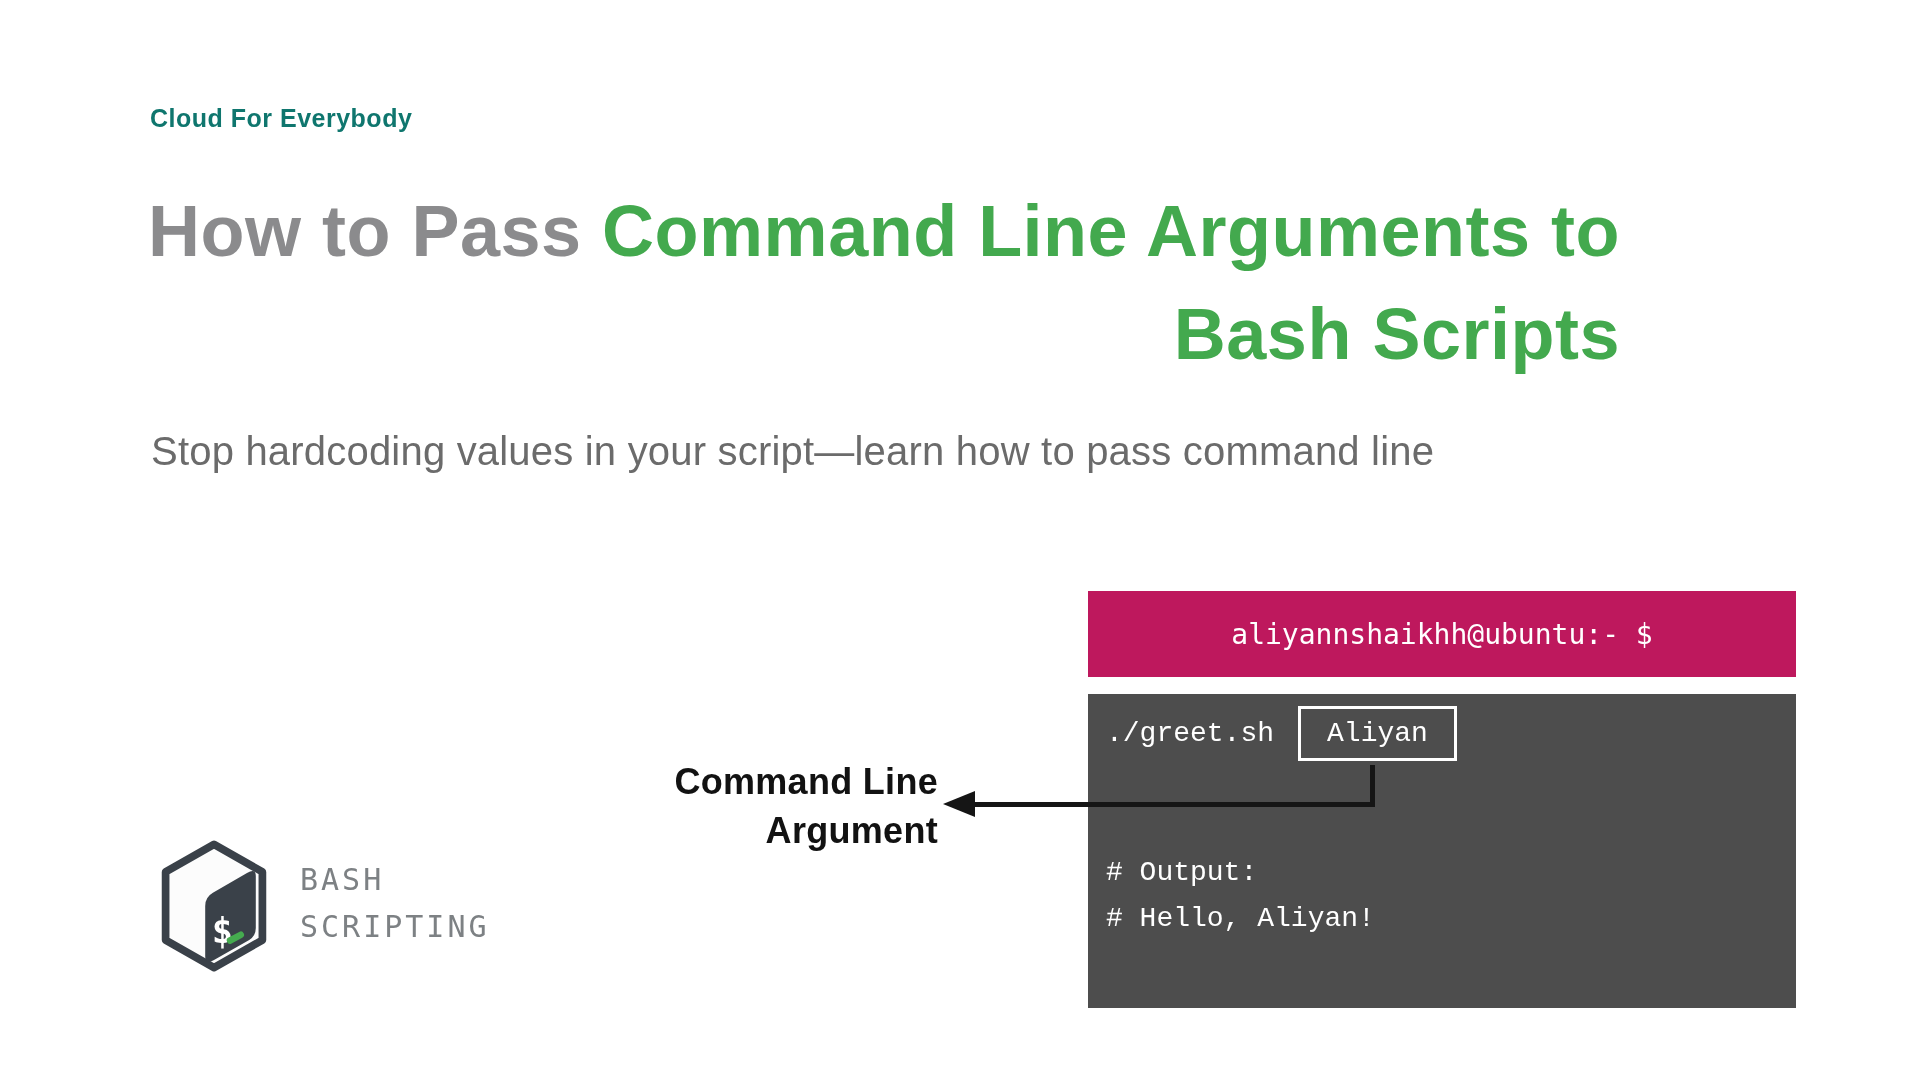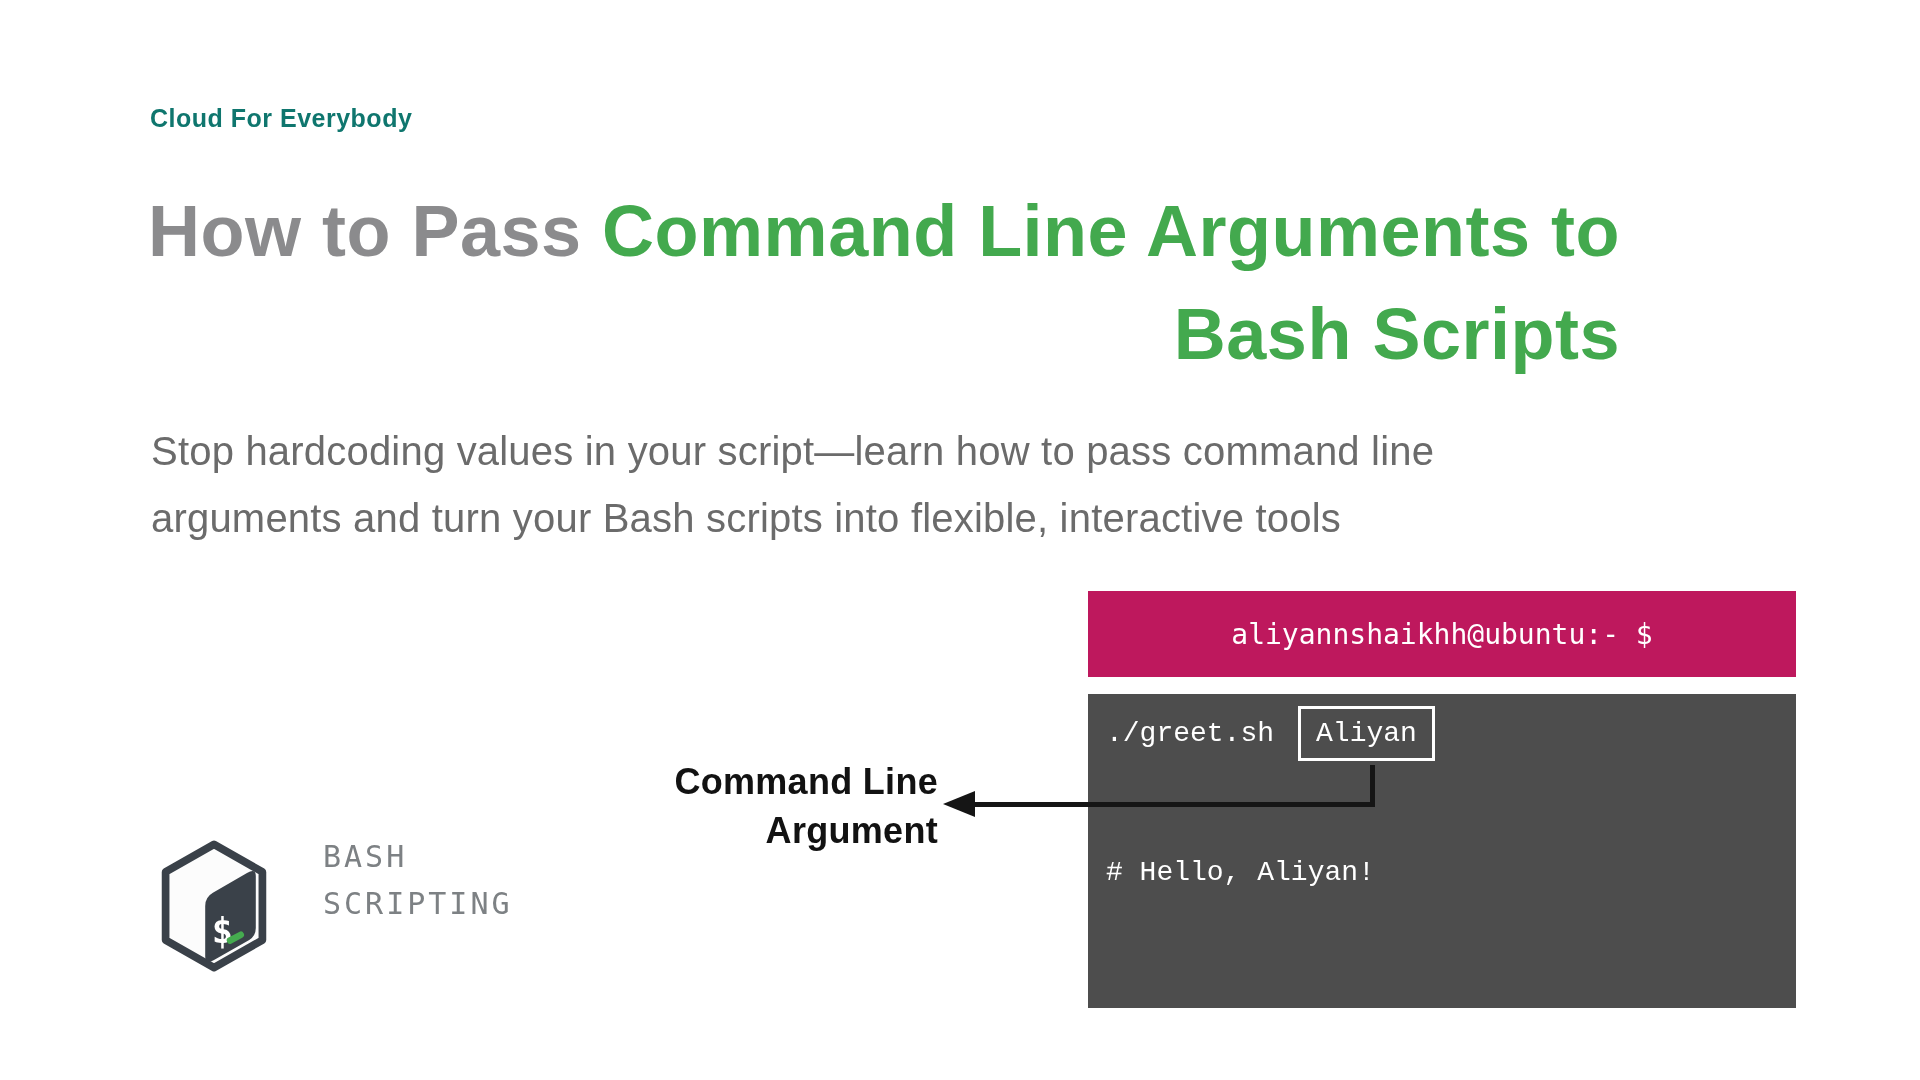--- a/index.html
+++ b/index.html
@@ -38,21 +38,21 @@
   .term-body{
     position:absolute; left:1088px; top:694px; width:708px; height:314px;
     background:#4d4d4d; color:#ffffff;
     font-family:Liberation Mono, monospace; font-size:28px;
   }
   .cmd-row{
     position:absolute; left:18px; top:12px;
     display:flex; align-items:center; gap:24px;
   }
   .arg-box{
-    display:inline-block; border:3px solid #ffffff; padding:9px 15px;
+    display:inline-block; border:3px solid #ffffff; padding:9px 26px;
   }
   .out{
     position:absolute; left:18px; top:156px; line-height:46px;
   }
   
   .connector{
     position:absolute; left:975px; top:765px; width:395px; height:37px;
     border-right:5px solid #151515; border-bottom:5px solid #151515;
   }
   .arrowhead{
@@ -61,48 +61,49 @@
     border-right:32px solid #151515;
   }
   .callout{
     position:absolute; left:560px; top:757px; width:378px;
     text-align:right; font-size:36px; font-weight:700; line-height:49px;
     color:#121212; letter-spacing:.3px;
   }
   
   .badge-icon{position:absolute; left:156px; top:840px;}
   .badge-text{
-    position:absolute; left:300px; top:833px;
+    position:absolute; left:300px; top:856px;
     font-family:"DejaVu Sans Mono", monospace; font-size:30px; font-weight:500;
-    line-height:47px; letter-spacing:3px; color:#7d8184;margin-left:23px;
+    line-height:47px; letter-spacing:3px; color:#7d8184;
   }
 </style>
 </head>
 <body>
 
 <div class="canvas">
 
   <div class="kicker">Cloud For Everybody</div>
 
   <h1 class="title"><span class="t-gray">How to Pass </span><span class="t-green">Command Line Arguments to</span><br>
     <span class="t-green">Bash Scripts</span>
   </h1>
 
-  <p class="subtitle"><span>Stop hardcoding values in your script—learn how to pass command line</span><br><span>arguments and turn your Bash scripts into flexible, interactive tools</span></p>
+  <p class="subtitle"><span>Stop hardcoding values in your script—learn how to pass command line</span><br></p>
 
   <div class="term-header">
     <span>aliyannshaikhh@ubuntu:- $</span>
   </div>
 
   <div class="term-body">
     <div class="cmd-row">
       <span>./greet.sh</span>
       <span class="arg-box"><span>Aliyan</span></span>
     </div>
     <div class="out">
+      <div># Output:</div>
       <div># Hello, Aliyan!</div>
     </div>
   </div>
 
   <div class="connector"></div>
   <div class="arrowhead"></div>
 
   <div class="callout">
     <span>Command Line</span><br>
     <span>Argument</span>

